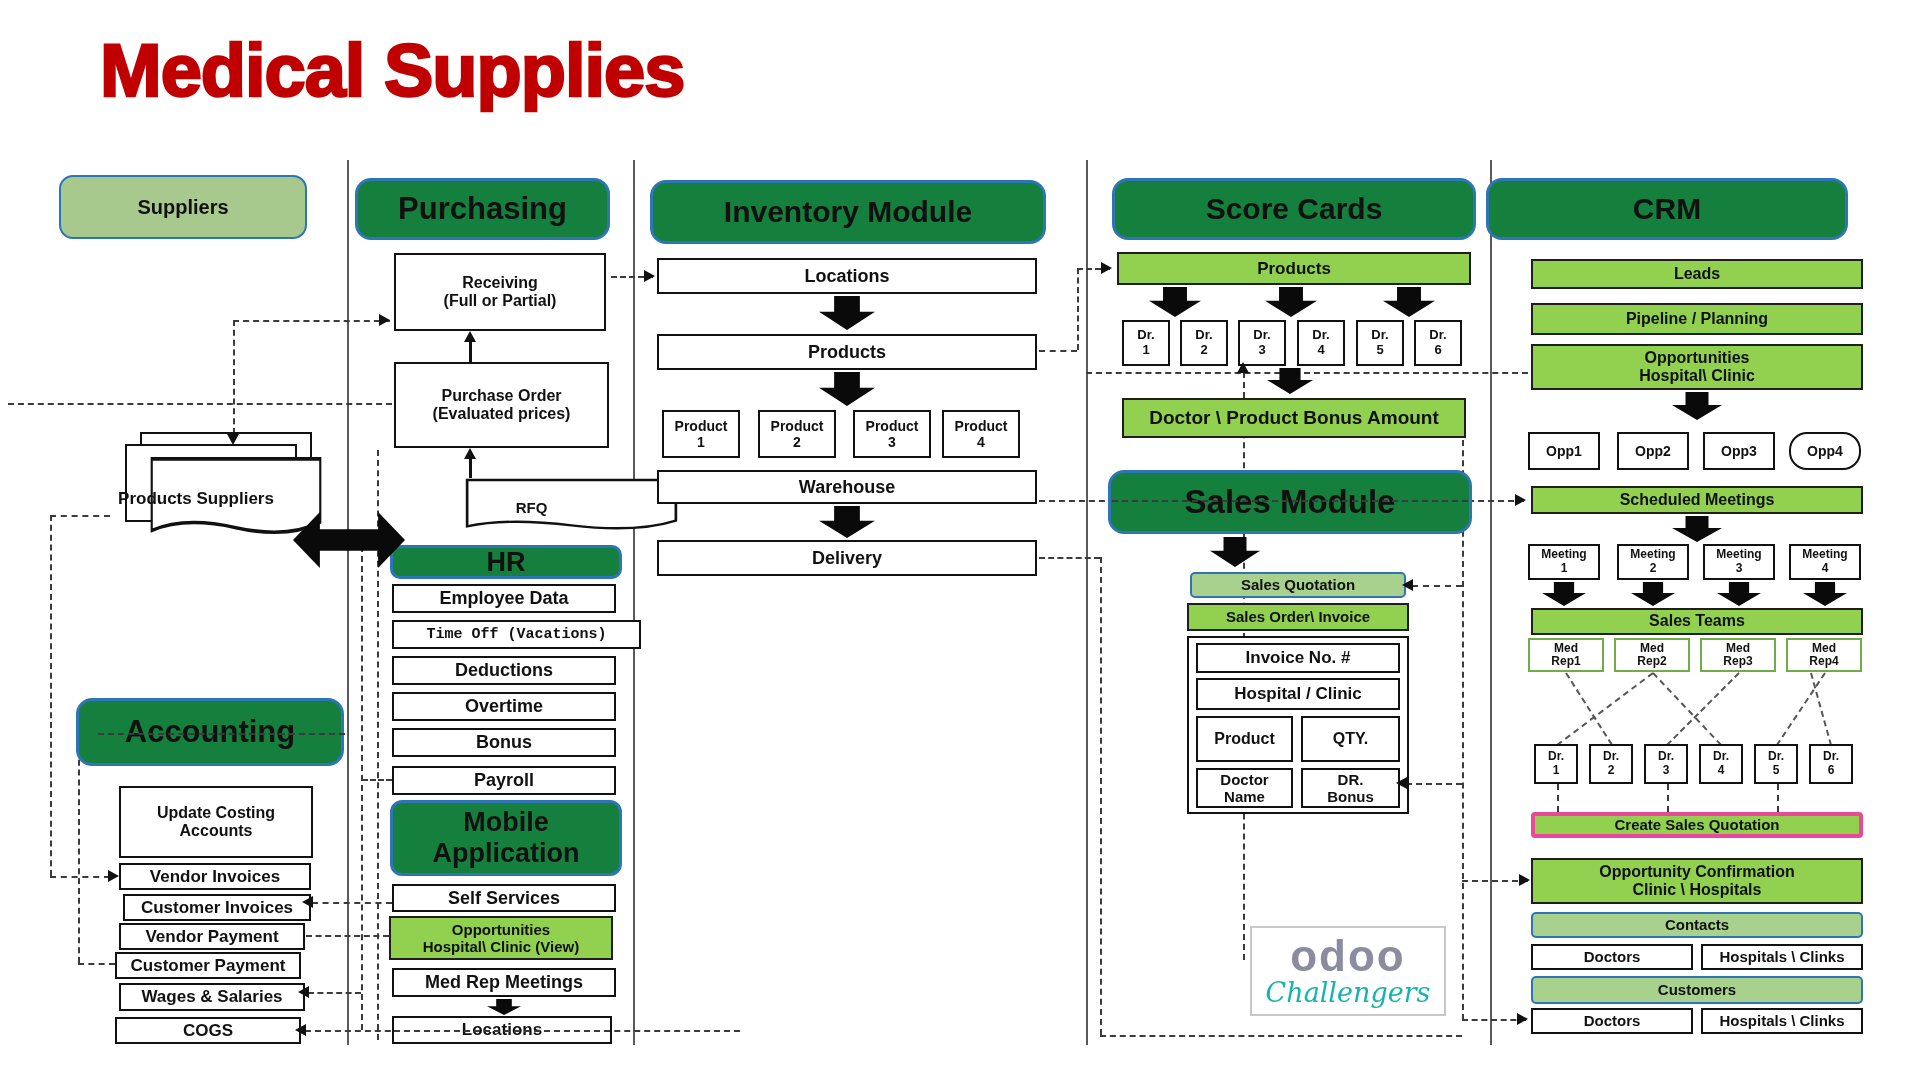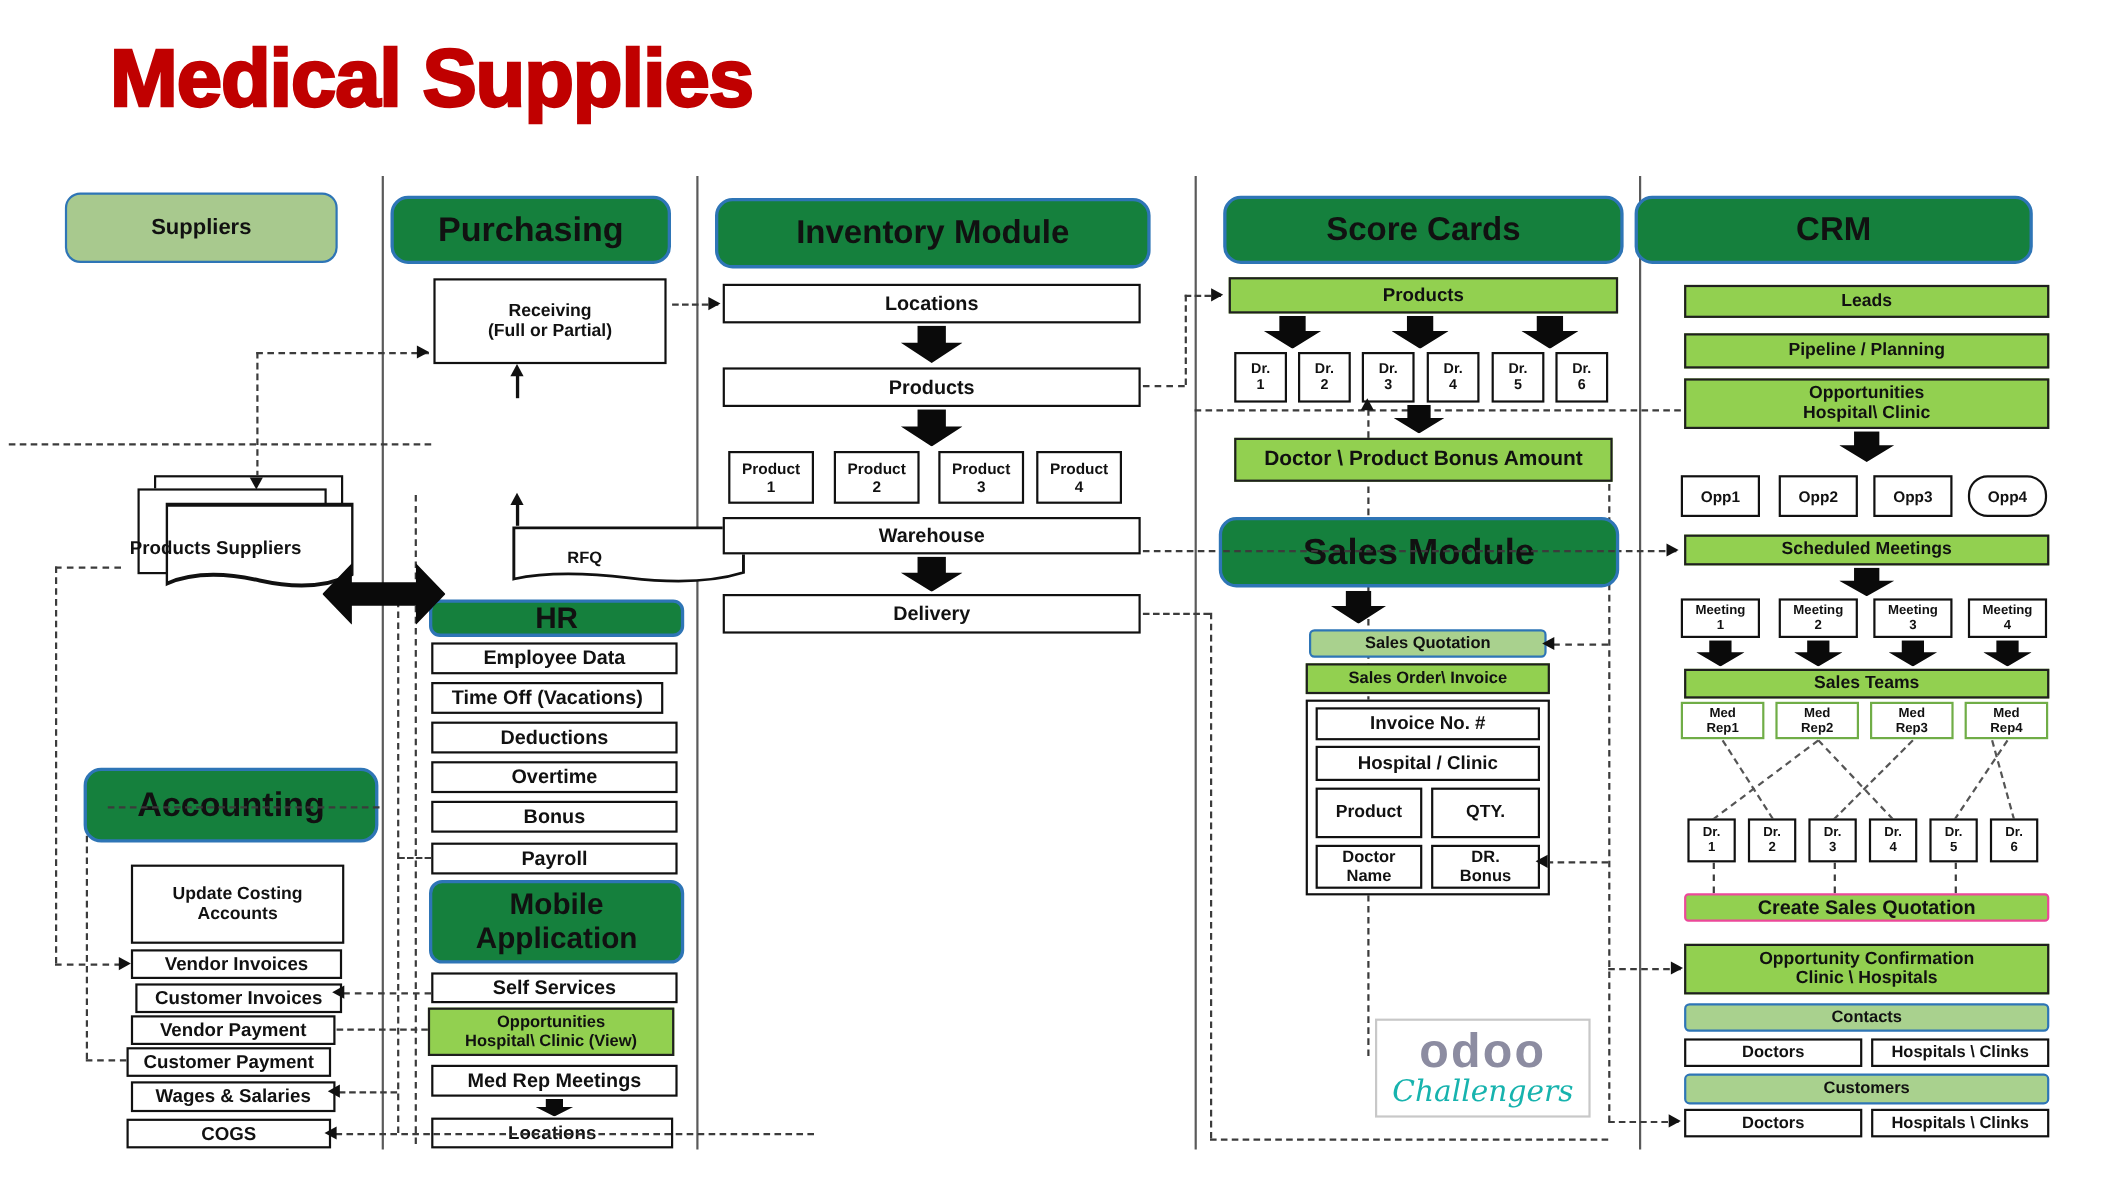--- a/index.html
+++ b/index.html
@@ -157,38 +157,42 @@
       <span>Purchasing</span>
     </div>
 
   <div class="abs wbox" style="left:394px;top:253px;width:212px;height:78px;font-size:16px;">
     <span>Receiving</span>
     <span>(Full or Partial)</span>
   </div>
   <div class="abs sline" style="left:469px;top:338px;height:24px;"></div>
   <div class="abs ah ah-u" style="left:464px;top:331px;"></div>
 
+  <div class="abs wbox" style="left:394px;top:362px;width:215px;height:86px;font-size:16px;">
+    <span>Purchase Order</span>
+    <span>(Evaluated prices)</span>
+  </div>
   <div class="abs sline" style="left:469px;top:455px;height:23px;"></div>
   <div class="abs ah ah-u" style="left:464px;top:448px;"></div>
 
   <div class="abs docwrap" style="left:397px;top:478px;width:213px;height:58px;margin-left:28px;">
     <svg width="213" height="58" viewBox="0 0 200 60" preserveAspectRatio="none">
       <path d="M2,2 H198 V44 Q160,57 100,49 Q40,41 2,50 Z" fill="#ffffff" stroke="#111" stroke-width="2.5"></path>
     </svg>
     <div class="doc-label" style="font-size:15px;">RFQ</div>
   </div>
 
   <div class="abs yellow" style="left:390px;top:545px;width:232px;height:34px;font-size:27px;font-weight:800;border-radius:10px;">
       <span>HR</span>
     </div>
 
   <div class="abs wbox" style="left:392px;top:584px;width:224px;height:29px;font-size:18px;">
       <span>Employee Data</span>
     </div>
-  <div class="abs wbox" style="left:392px;top:620px;width:211px;height:29px;font-size:18px;">
+  <div class="abs wbox" style="left:392px;top:620px;width:249px;height:29px;font-size:15px;font-family:Liberation Mono, monospace;">
       <span>Time Off (Vacations)</span>
     </div>
   <div class="abs wbox" style="left:392px;top:656px;width:224px;height:29px;font-size:18px;">
       <span>Deductions</span>
     </div>
   <div class="abs wbox" style="left:392px;top:692px;width:224px;height:29px;font-size:18px;">
       <span>Overtime</span>
     </div>
   <div class="abs wbox" style="left:392px;top:728px;width:224px;height:29px;font-size:18px;">
       <span>Bonus</span>
@@ -429,21 +433,21 @@
     </div>
   <div class="abs wbox" style="left:1754px;top:744px;width:44px;height:40px;font-size:12px;">
     <span>Dr.</span>
       <span>5</span>
     </div>
   <div class="abs wbox" style="left:1809px;top:744px;width:44px;height:40px;font-size:12px;">
     <span>Dr.</span>
       <span>6</span>
     </div>
 
-  <div class="abs gbox" style="left:1531px;top:812px;width:332px;height:26px;font-size:18px;border:2px solid #ec4899;border-radius:4px;">
+  <div class="abs gbox" style="left:1531px;top:812px;width:332px;height:26px;font-size:15px;border:4px solid #ec4899;border-radius:4px;">
       <span>Create Sales Quotation</span>
     </div>
 
   <div class="abs gbox" style="left:1531px;top:858px;width:332px;height:46px;font-size:16px;">
     <span>Opportunity Confirmation</span>
     <span>Clinic \ Hospitals</span>
     </div>
 
   <div class="abs lgbox" style="left:1531px;top:912px;width:332px;height:26px;font-size:15px;">
       <span>Contacts</span>

